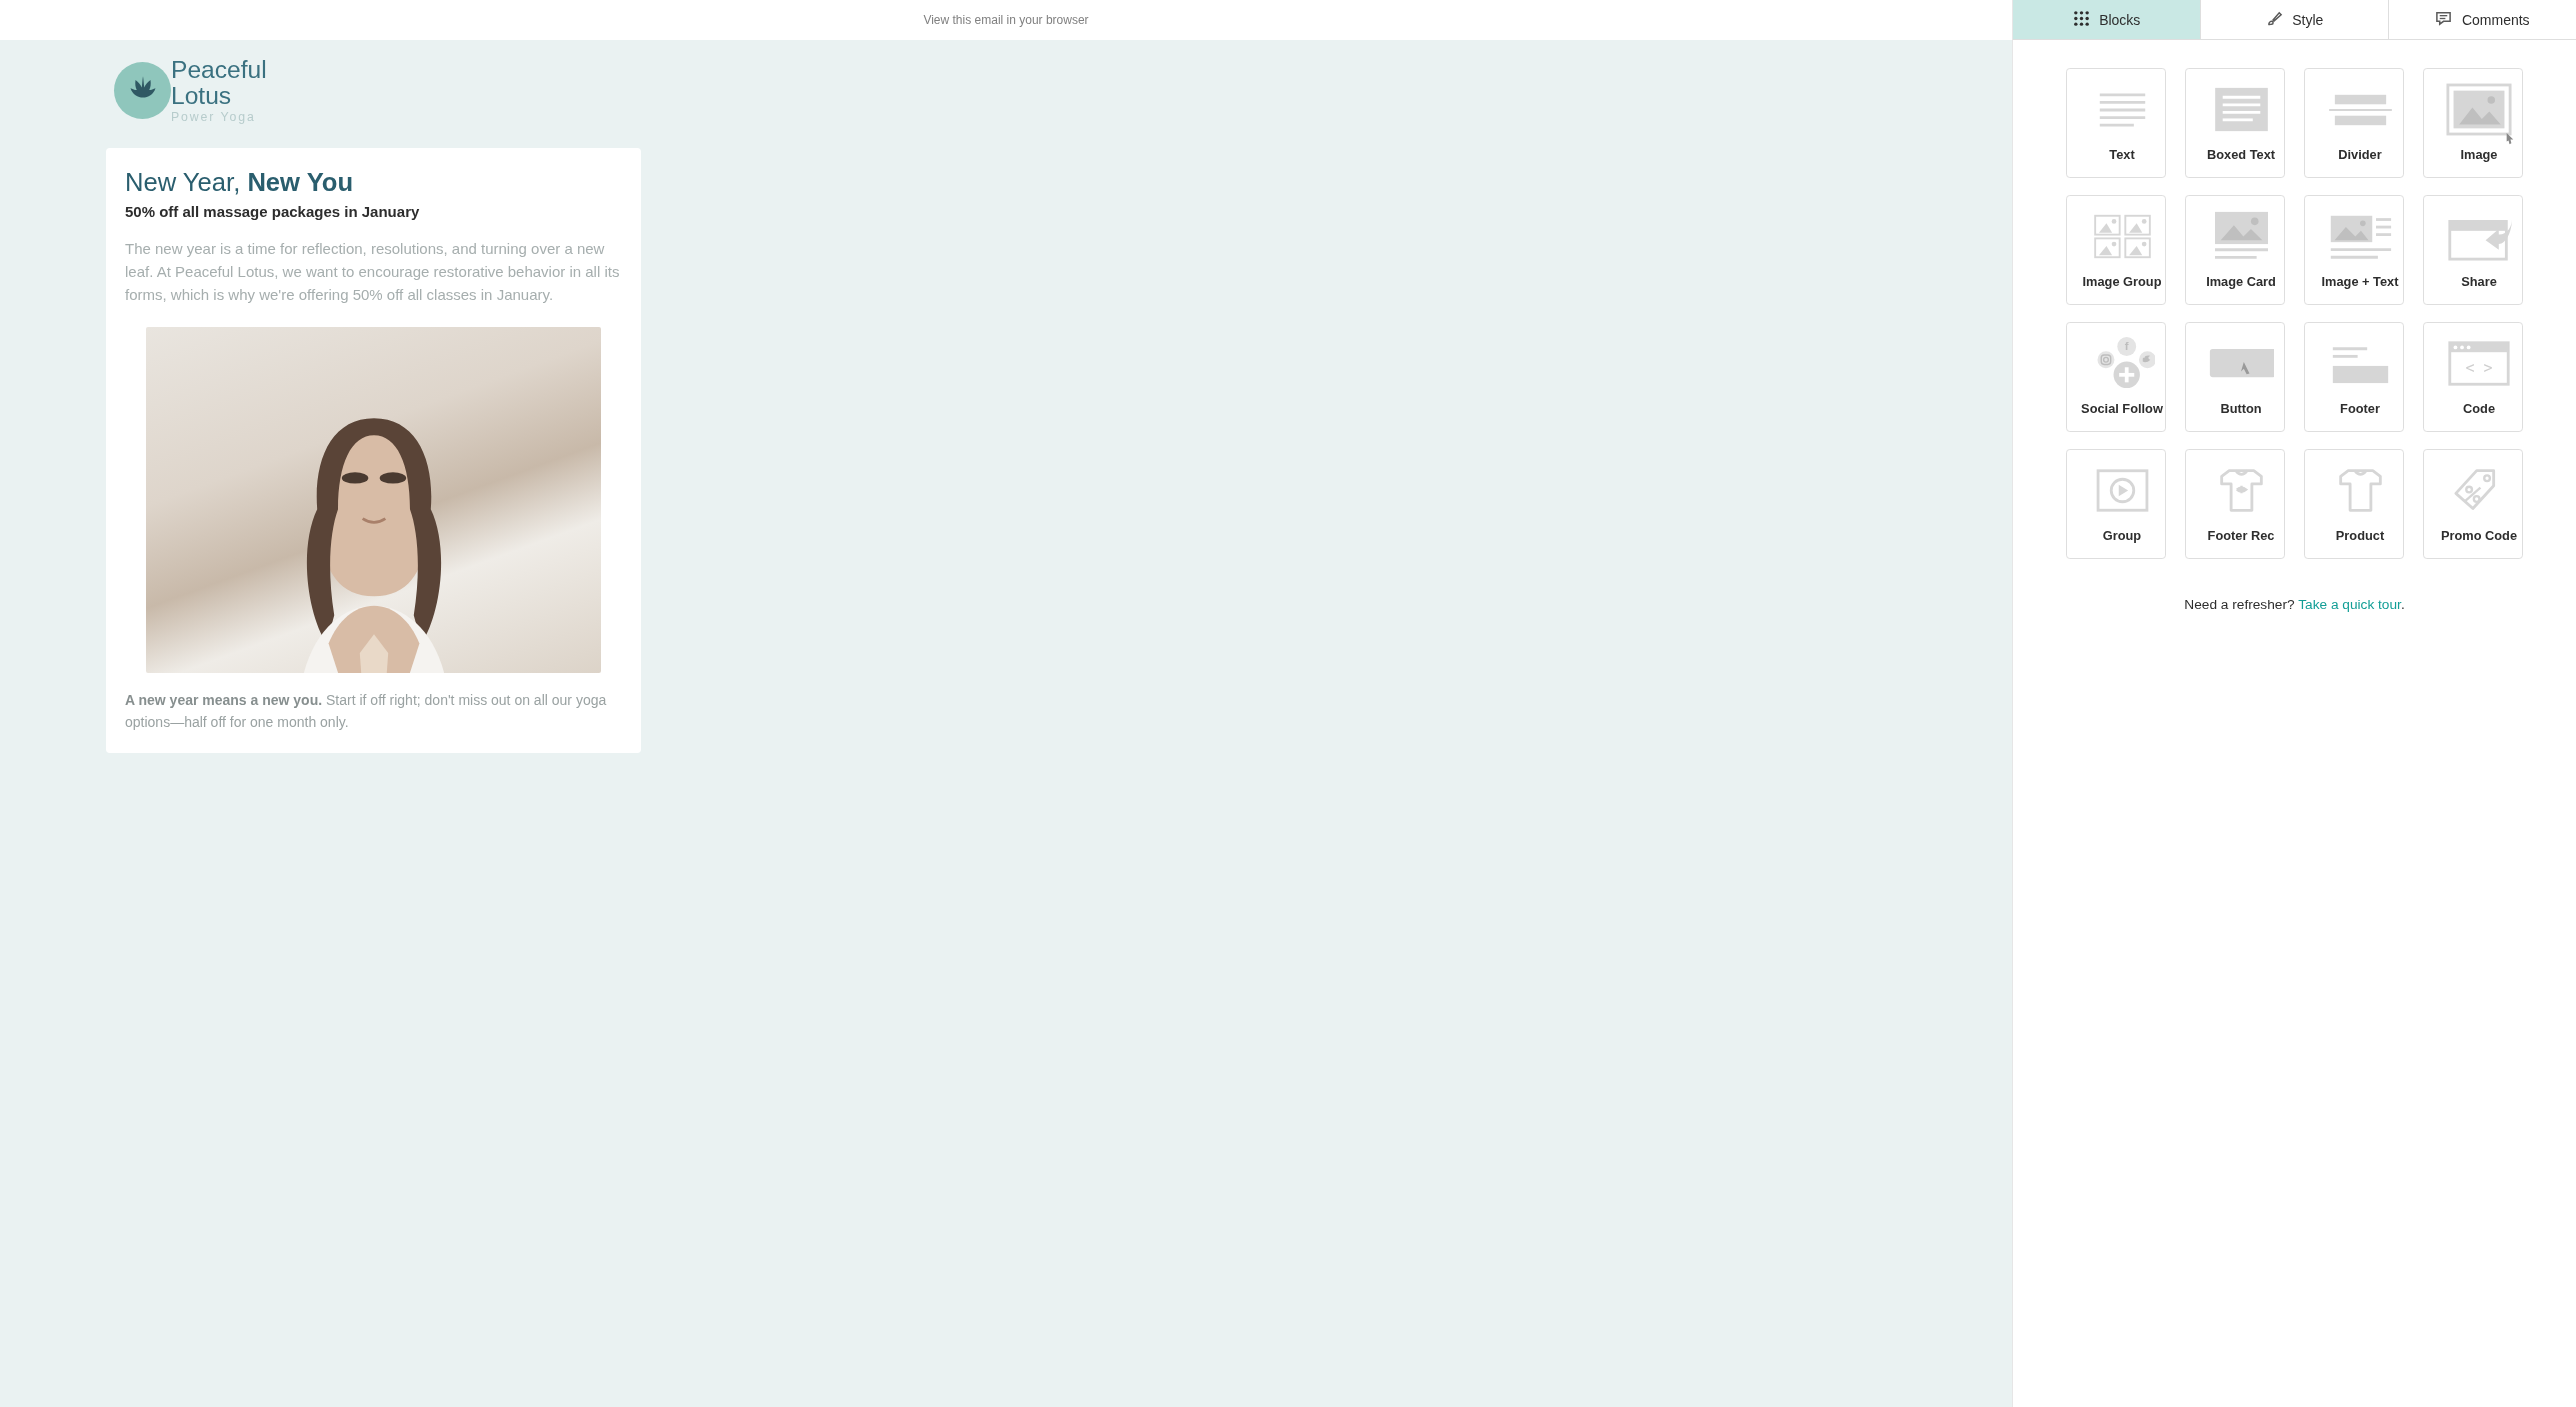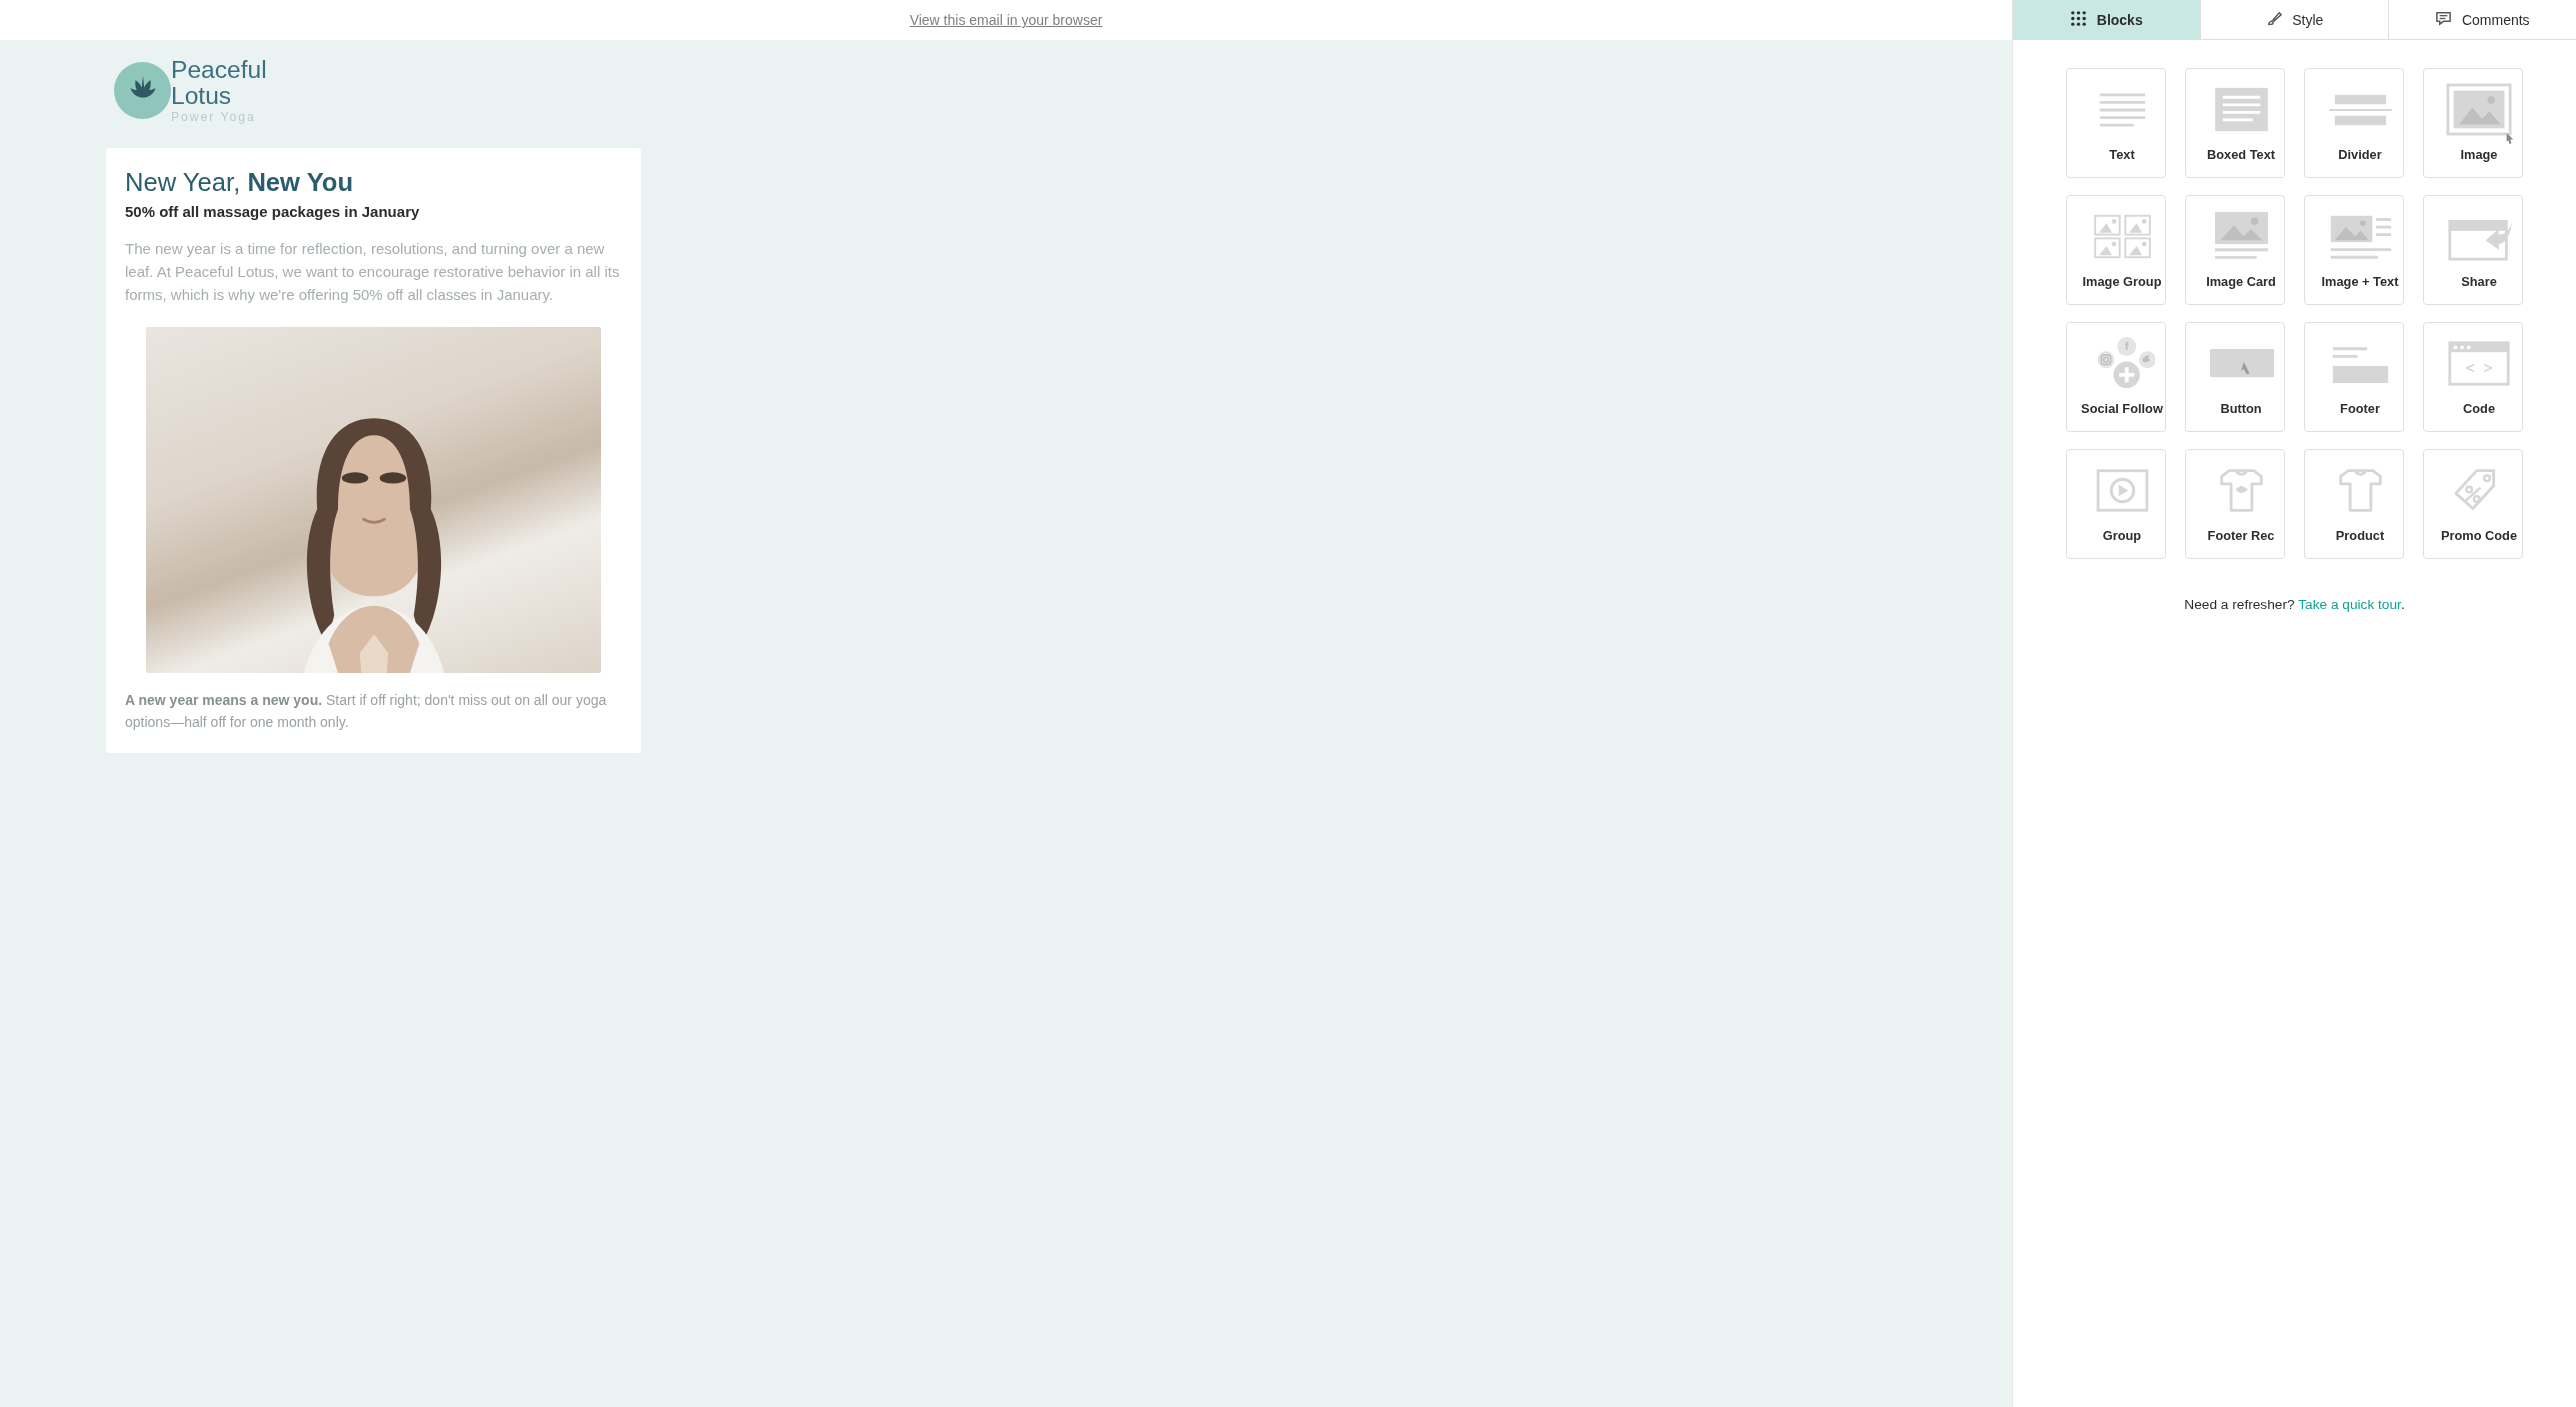--- a/index.html
+++ b/index.html
@@ -15,22 +15,21 @@
   }
   .top-strip {
     background: #ffffff;
     height: 40px;
     display: flex;
     align-items: center;
     justify-content: center;
   }
   .view-browser {
     color: #808080;
-    font-size: 14px;
-    text-decoration: underline;
+    font-size: 12px;
   }
   .email-outer {
     padding: 17px 0 0 0;
   }
   .logo-row {
     margin-left: 114px;
     display: flex;
     align-items: center;
     margin-bottom: 24.6px;
   }
@@ -92,21 +91,21 @@
     display: flex;
     align-items: center;
     justify-content: center;
     gap: 9.5px;
     font-size: 14px;
     color: #2e2e2e;
     border-right: 0.9px solid #dedede;
     cursor: pointer;
   }
   .tab:last-child { border-right: none; }
-  .tab.active { background: #c9e8e4; font-weight: 700; }
+  .tab.active { background: #c9e8e4; font-weight: 400; }
   .tab svg { width: 17px; height: 17px; }
 
   .blocks-grid {
     padding: 28px 9.5px 0 9.5px;
     display: grid;
     grid-template-columns: repeat(4, 100px);
     column-gap: 19px;
     row-gap: 17px;
     justify-content: center;
   }

